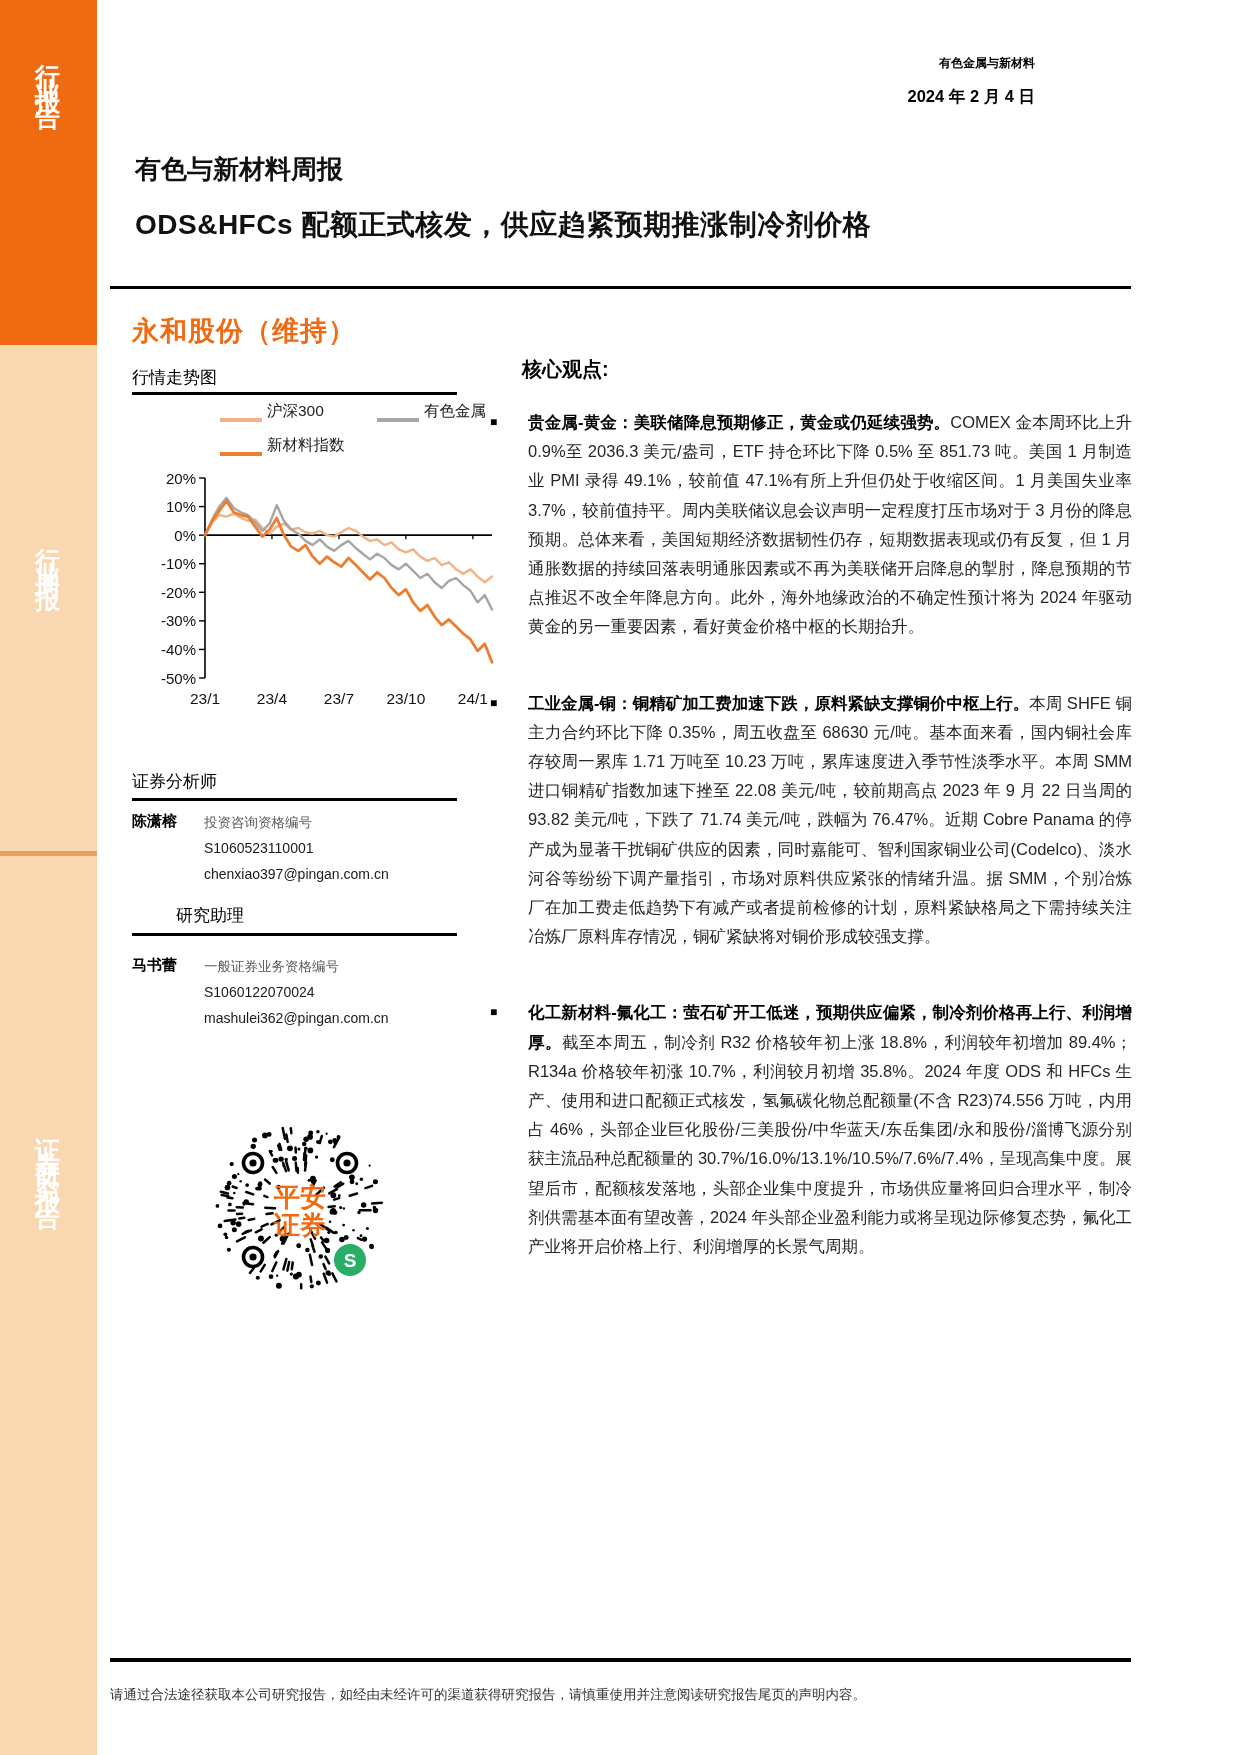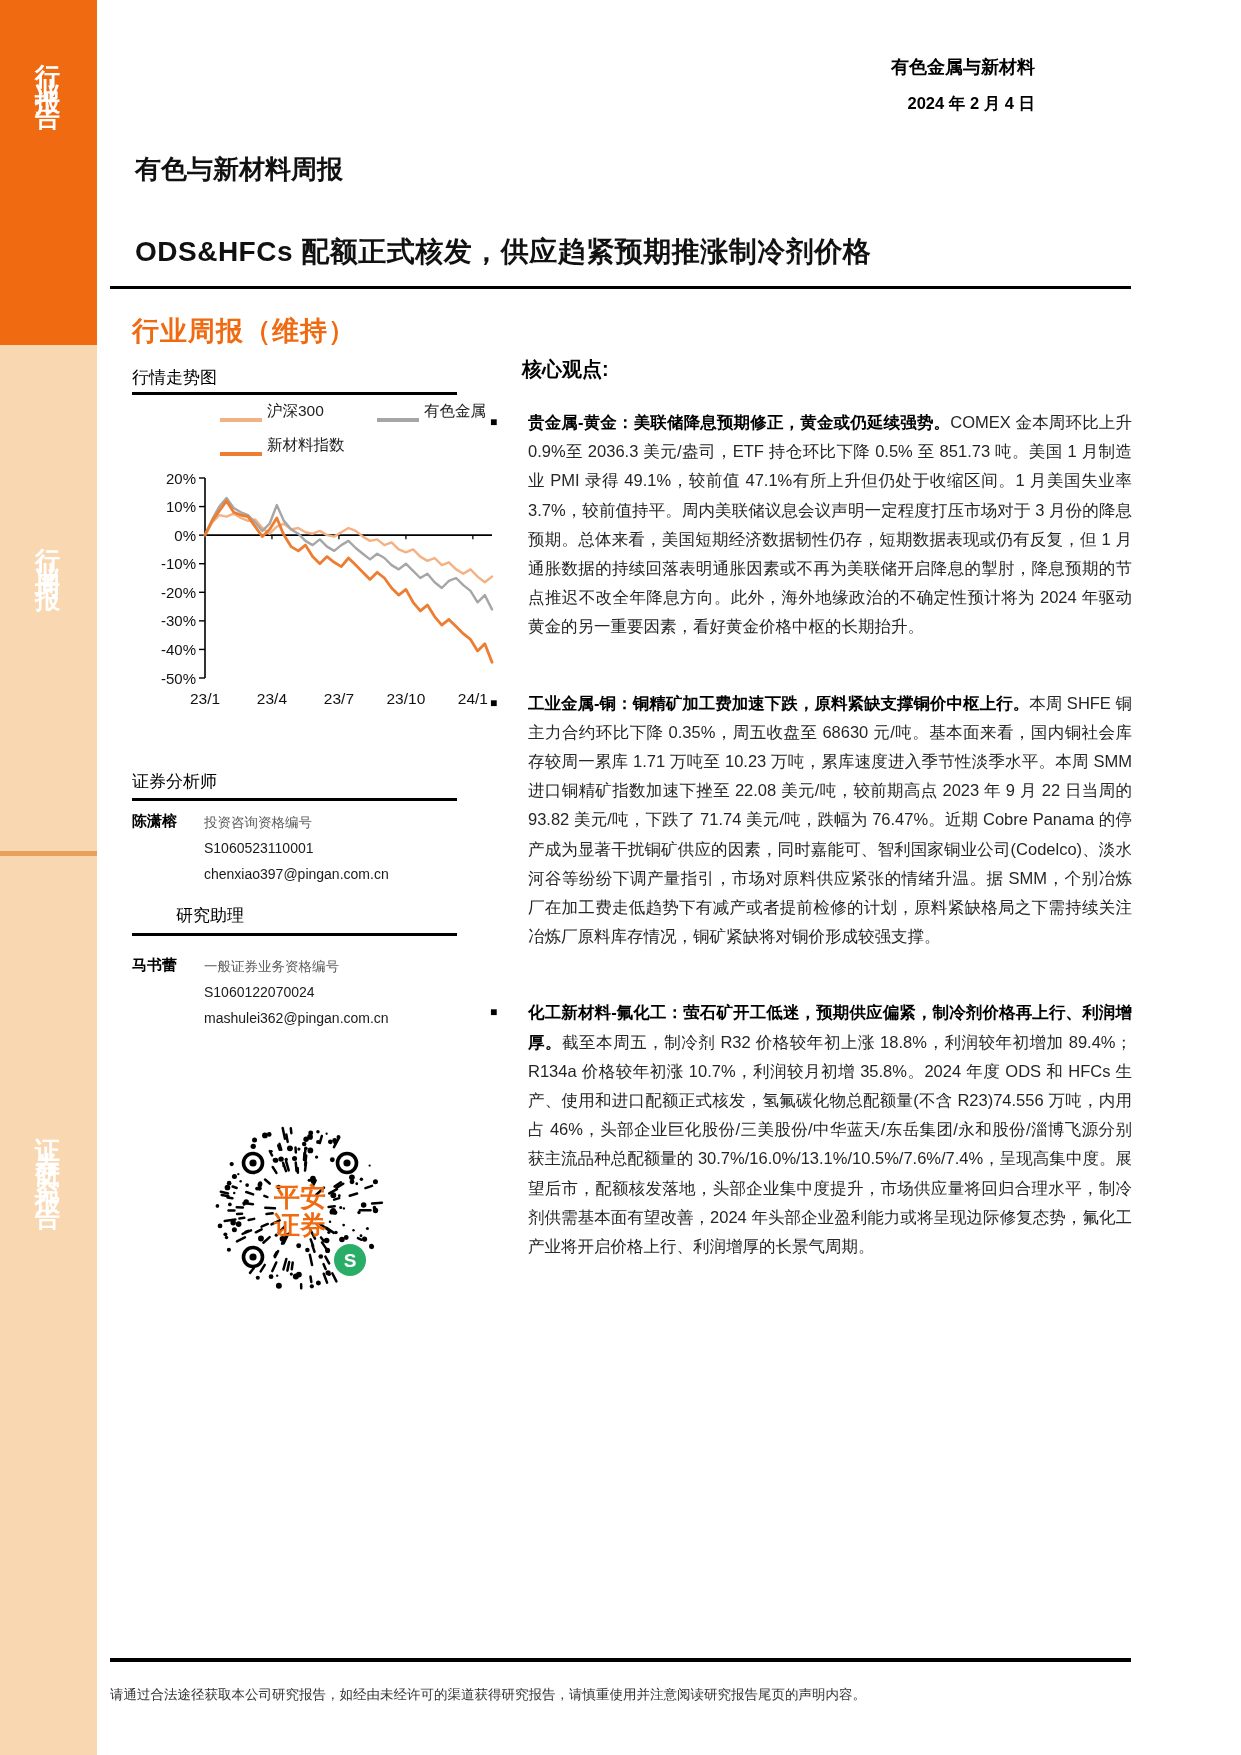--- a/index.html
+++ b/index.html
@@ -17,24 +17,24 @@
     writing-mode:vertical-rl;text-orientation:upright;
     color:#ffffff;font-weight:700;font-size:25px;letter-spacing:13px;white-space:nowrap;
   }
   .v-label.top{top:44px;}
   .v-label.mid{top:528px;}
   .v-label.bot{top:1118px;}
   .sidebar-divider{position:absolute;left:0;top:851px;width:97px;height:5px;background:#e8a15d;}
   
   .logo{position:absolute;left:112px;top:56px;font-size:45px;font-weight:800;color:#ef6a10;letter-spacing:3px;}
   .hdr-right{position:absolute;right:206px;top:55px;text-align:right;}
-  .hdr-cat{font-size:18px;font-weight:700;color:#000;}
+  .hdr-cat{font-size:12px;font-weight:700;color:#000;}
   .hdr-date{margin-top:14px;font-size:16.5px;font-weight:700;color:#000;}
   .report-series{position:absolute;left:135px;top:152px;font-size:26px;font-weight:700;color:#111;}
-  .report-title{position:absolute;left:135px;top:206px;font-size:28px;font-weight:800;color:#111;letter-spacing:.5px;margin-top:27px;}
+  .report-title{position:absolute;left:135px;top:206px;font-size:28px;font-weight:800;color:#111;letter-spacing:.5px;}
   .hdr-rule{position:absolute;left:110px;top:286px;width:1021px;height:3px;background:#000;}
   
   .rating{position:absolute;left:132px;top:313px;font-size:27px;font-weight:800;color:#ef6a10;letter-spacing:1px;}
   .sec-title{position:absolute;font-size:17px;font-weight:400;color:#000;}
   .sec-rule{position:absolute;height:3px;background:#000;width:325px;left:132px;}
   .legend-item{position:absolute;display:flex;align-items:flex-end;height:20px;}
   .legend-swatch{display:inline-block;width:42px;height:4px;margin-right:5px;}
   .legend-label{font-size:15.5px;color:#222;}
   .analyst-name{position:absolute;left:132px;font-size:15px;font-weight:700;color:#000;}
   .cert-label{position:absolute;left:204px;font-size:13.5px;color:#595959;}
@@ -68,21 +68,21 @@
   </div>
 
   <div class="hdr-right">
     <div class="hdr-cat">有色金属与新材料</div>
     <div class="hdr-date">2024 年 2 月 4 日</div>
   </div>
   <div class="report-series">有色与新材料周报</div>
   <div class="report-title">ODS&amp;HFCs 配额正式核发，供应趋紧预期推涨制冷剂价格</div>
   <div class="hdr-rule"></div>
 
-  <div class="rating">行业周报（维持）</div>
+  <div class="rating">永和股份（维持）</div>
   <div class="sec-title" style="left:132px;top:366px;">行情走势图</div>
   <div class="sec-rule" style="top:392px;"></div>
 
   <div class="legend-item" style="left:220px;top:402px;">
     <span class="legend-swatch" style="background: rgb(244, 177, 131);"></span>
     <span class="legend-label">沪深300</span>
   </div>
   <div class="legend-item" style="left:377px;top:402px;">
     <span class="legend-swatch" style="background: rgb(166, 166, 166);"></span>
     <span class="legend-label">有色金属</span>

